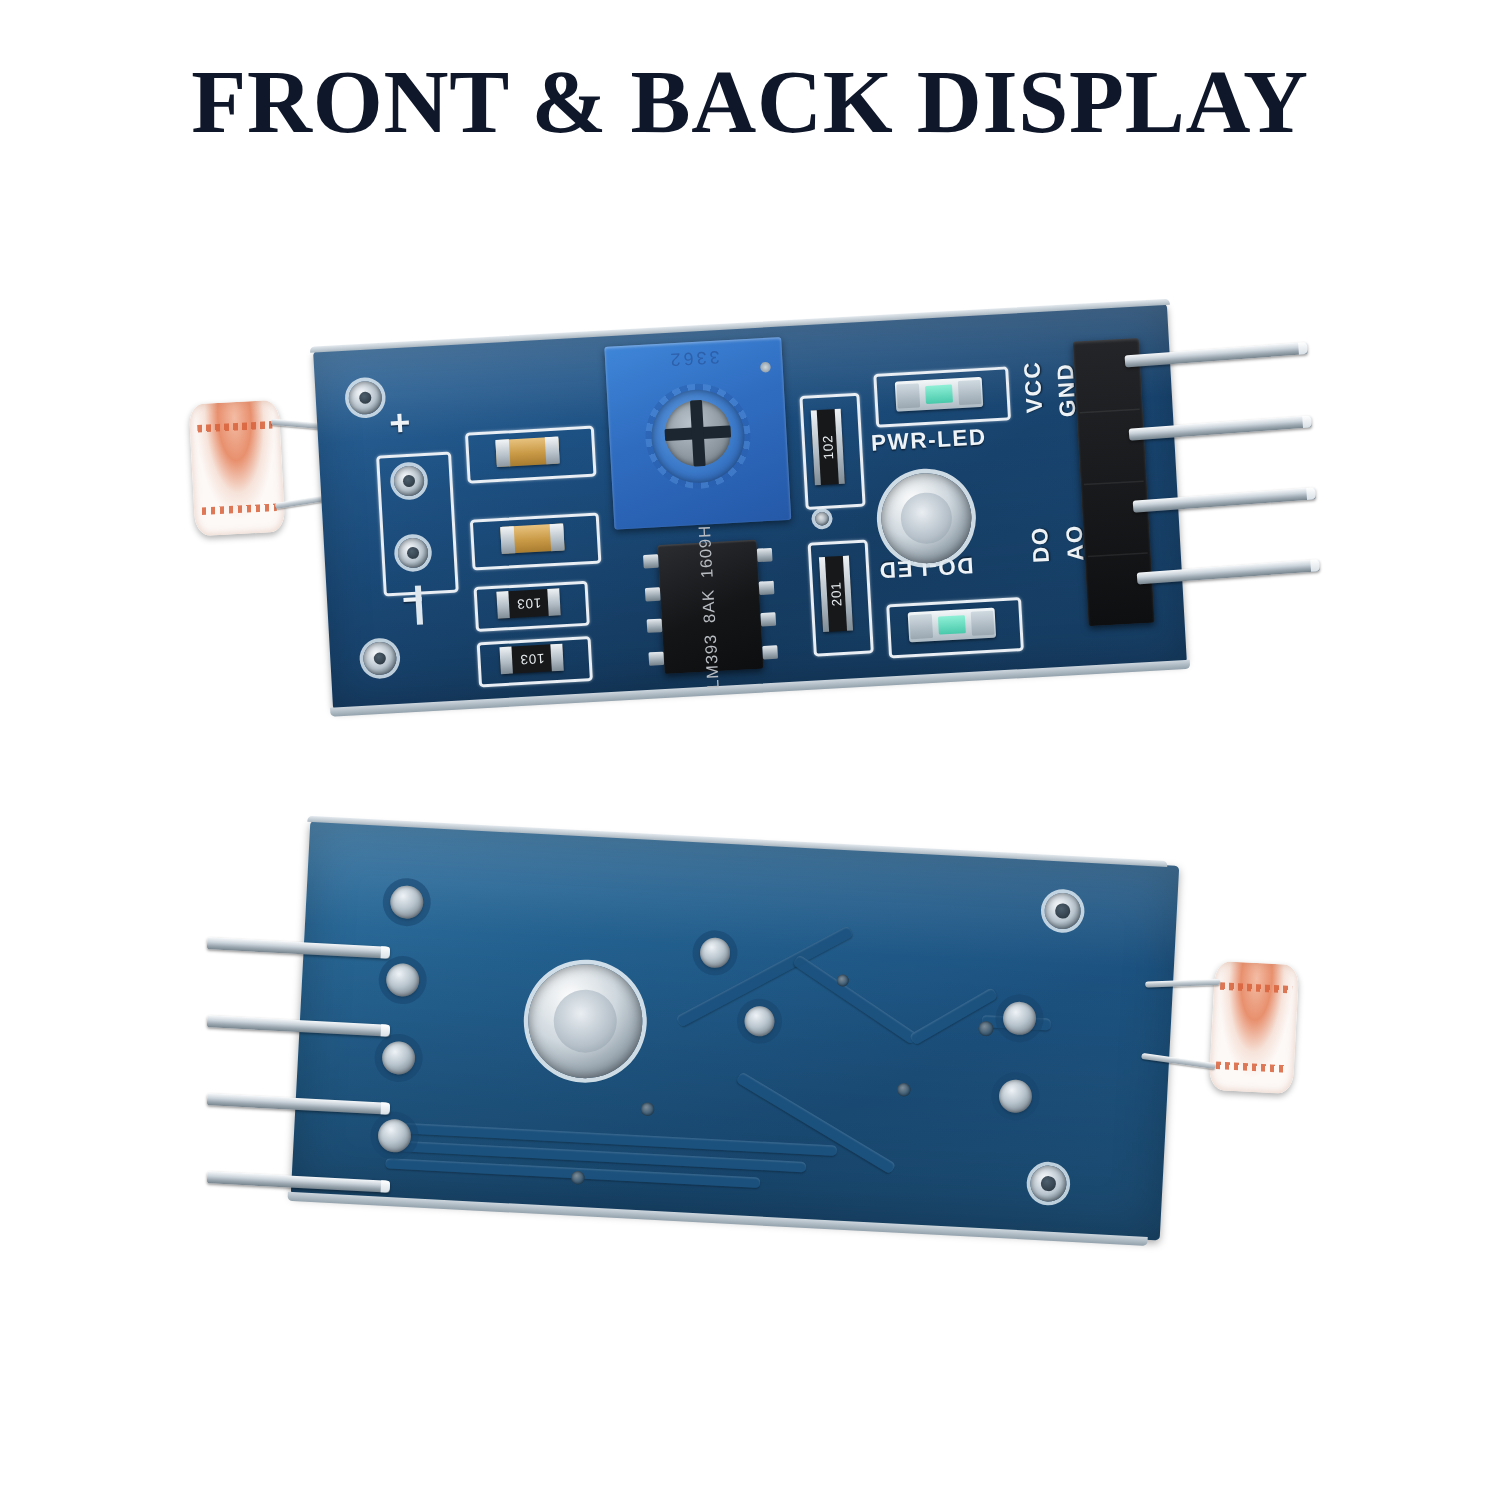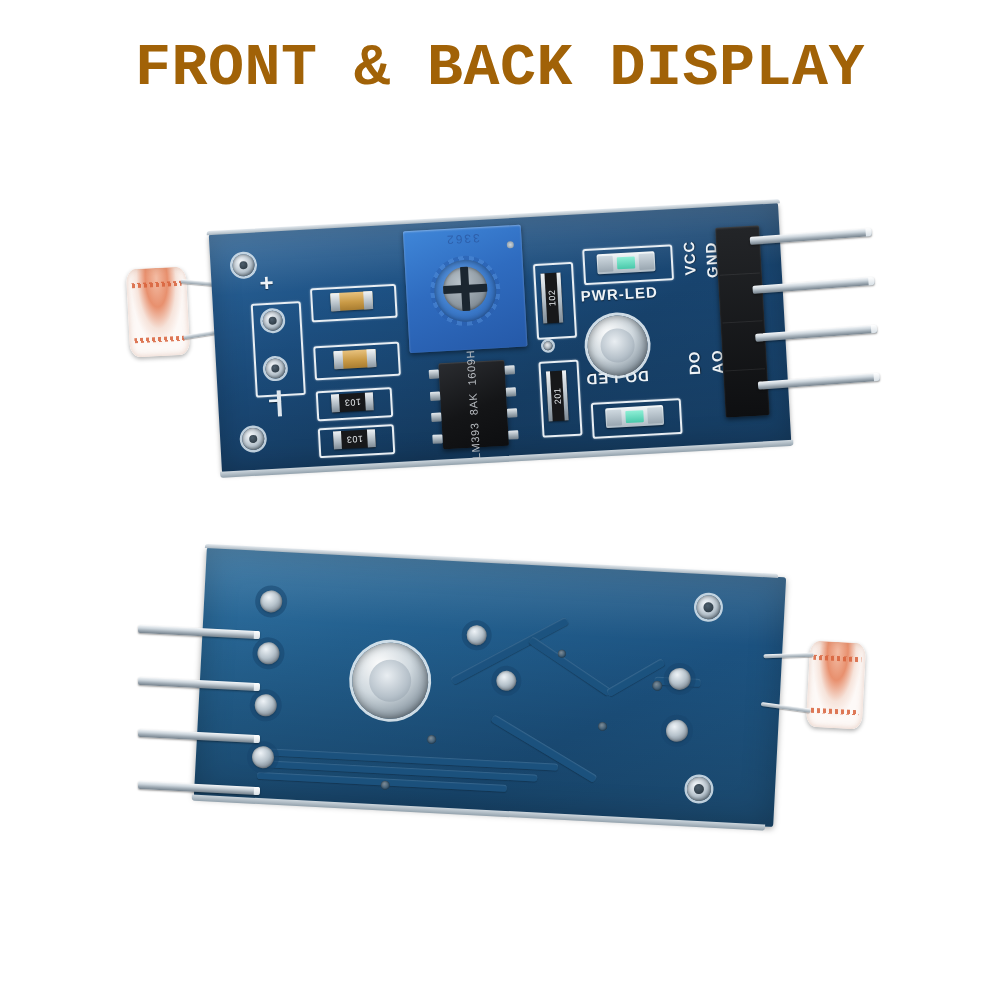--- a/index.html
+++ b/index.html
@@ -7,21 +7,21 @@
     width:1000px;height:1000px;background:#ffffff;
     font-family:"Liberation Sans", sans-serif;
     overflow:hidden;position:relative;
   }
   .page{position:relative;width:1000px;height:1000px;}
 
   
   .title{
     position:absolute;left:0;top:34px;width:1000px;text-align:center;
     font-size:60px;font-weight:bold;letter-spacing:0.5px;
-    color:#a16207;font-family:Liberation Mono, monospace;
+    color:#0f172a;font-family:Liberation Serif, serif;
     white-space:nowrap;
   }
 
   
   .front-stage{position:absolute;left:0px;top:190px;width:1000px;height:320px;}
   .front-rot{position:absolute;left:215px;top:28px;width:570px;height:240px;
              transform:rotate(-3.2deg);transform-origin:50% 50%;}
 
   .pcb-front{
     position:absolute;left:0;top:0;width:570px;height:240px;

